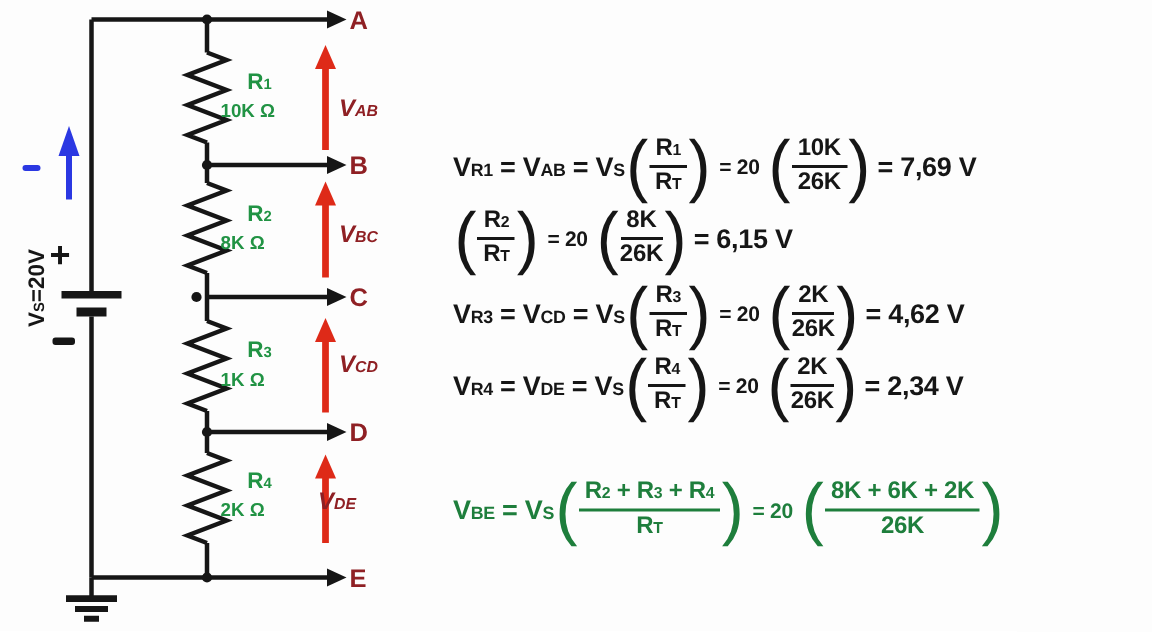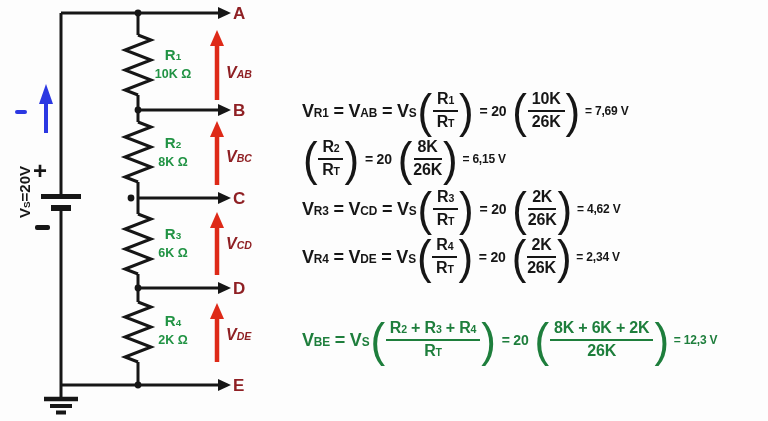--- a/index.html
+++ b/index.html
@@ -18,21 +18,21 @@
   .dot{fill:var(--black);}
   .bhead{fill:var(--black);}
   .varrow{stroke:var(--bright_red);stroke-width:4.5;fill:none;}
   .vhead{fill:var(--bright_red);}
   .carrow{stroke:var(--blue);stroke-width:4;fill:none;}
   .chead{fill:var(--blue);}
   .lbl{position:absolute;white-space:nowrap;font-weight:bold;}
   .node-lbl{color:var(--maroon);font-size:17px;}
   .v-lbl{color:var(--maroon);font-size:16px;font-style:italic;}
   .r-name{color:var(--green);font-size:15px;width:52px;text-align:center;}
-  .r-val{color:var(--green);font-size:12.5px;width:52px;text-align:center;}
+  .r-val{color:var(--green);font-size:12.5px;width:52px;text-align:left;}
   .plus-lbl{color:var(--black);font-size:24px;line-height:1;}
   .dash{position:absolute;border-radius:2px;}
   .dash.black{width:15px;height:4.5px;background:var(--black);}
   .dash.blue{width:12px;height:4px;background:var(--blue);}
   .vs-lbl{
     position:absolute;left:-14px;top:182px;width:80px;height:20px;text-align:center;
     font-weight:bold;font-size:15px;color:var(--black);
     transform:rotate(-90deg);transform-origin:center;
   }
   .sub{font-size:0.66em;}
@@ -44,21 +44,21 @@
     position:absolute;left:304px;top:30px;font-weight:bold;font-size:17.5px;
     color:var(--eq_red);letter-spacing:-0.3px;white-space:nowrap;
   }
   .eq-row.green{color:var(--eq_green);}
   .lhs{font-size:18px;}
   .paren{font-size:44px;font-weight:400;line-height:44px;transform:scaleY(1.05);margin:0 1px;}
   .frac{display:flex;flex-direction:column;align-items:center;font-size:16px;line-height:1.18;}
   .frac .num{border-bottom:2.5px solid currentColor;padding:0 4px 1px;}
   .frac .den{padding-top:1px;}
   .mid{font-size:14px;margin:0 5px;}
-  .res{font-size:12px;margin-left:4px;}
+  .res{font-size:18px;margin-left:4px;}
 </style>
 </head>
 <body>
 
 <div class="stage">
 
   <svg class="circuit" width="270" height="421" viewBox="0 0 270 421">
 
     <path class="wire" d="M61,13 V194"></path>
     <rect class="plate" x="41" y="194" width="40" height="5"></rect>
@@ -134,28 +134,28 @@
 
   <div class="lbl node-lbl" style="left:233px;top:4px">A</div>
   <div class="lbl node-lbl" style="left:233px;top:101px">B</div>
   <div class="lbl node-lbl" style="left:233px;top:189px">C</div>
   <div class="lbl node-lbl" style="left:233px;top:279px">D</div>
   <div class="lbl node-lbl" style="left:233px;top:376px">E</div>
 
   <div class="lbl v-lbl" style="left:226px;top:64px"><span>V</span><span class="sub">AB</span></div>
   <div class="lbl v-lbl" style="left:226px;top:148px"><span>V</span><span class="sub">BC</span></div>
   <div class="lbl v-lbl" style="left:226px;top:235px"><span>V</span><span class="sub">CD</span></div>
-  <div class="lbl v-lbl" style="left:226px;top:326px"><span>V</span><span class="sub">DE</span></div>
+  <div class="lbl v-lbl" style="left:212px;top:326px"><span>V</span><span class="sub">DE</span></div>
 
   <div class="lbl r-name" style="left:147px;top:46px"><span>R</span><span class="sub">1</span></div>
   <div class="lbl r-val" style="left:147px;top:67px">10K Ω</div>
   <div class="lbl r-name" style="left:147px;top:134px"><span>R</span><span class="sub">2</span></div>
   <div class="lbl r-val" style="left:147px;top:155px">8K Ω</div>
   <div class="lbl r-name" style="left:147px;top:225px"><span>R</span><span class="sub">3</span></div>
-  <div class="lbl r-val" style="left:147px;top:246px">6K Ω</div>
+  <div class="lbl r-val" style="left:147px;top:246px">1K Ω</div>
   <div class="lbl r-name" style="left:147px;top:312px"><span>R</span><span class="sub">4</span></div>
   <div class="lbl r-val" style="left:147px;top:333px">2K Ω</div>
 
   <div class="lbl plus-lbl" style="left:33px;top:159px">+</div>
   <div class="dash black" style="left:35px;top:225px"></div>
   <div class="dash blue" style="left:15px;top:110px"></div>
   <div class="vs-lbl"><span>V</span><span class="sub">S</span><span>=20V</span></div>
 
 
   <div class="eq-row" style="top:89px">
@@ -237,16 +237,15 @@
       <span class="den"><span>R</span><span class="sub">T</span></span>
     </span>
     <span class="paren">)</span>
     <span class="mid">= 20</span>
     <span class="paren">(</span>
     <span class="frac">
       <span class="num">8K + 6K + 2K</span>
       <span class="den">26K</span>
     </span>
     <span class="paren">)</span>
-    <span class="res">= 12,3 V</span>
   </div>
 
 </div>
 
 </body></html>

